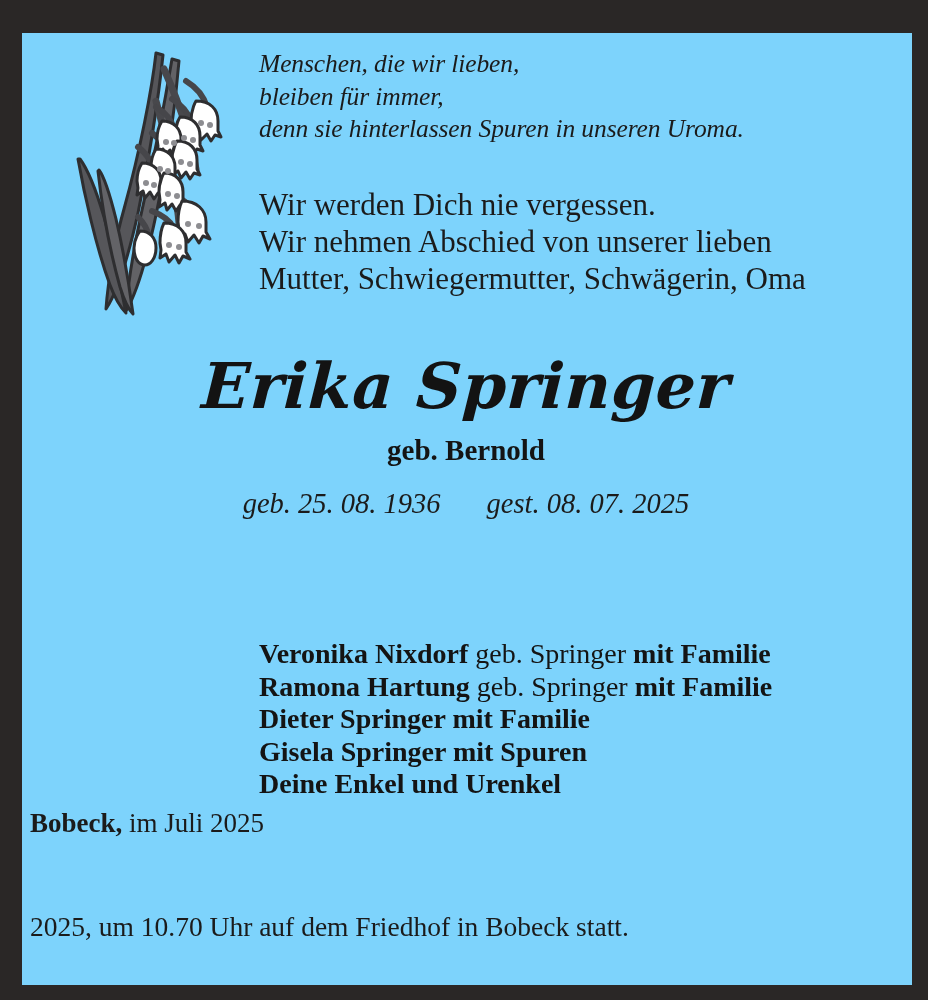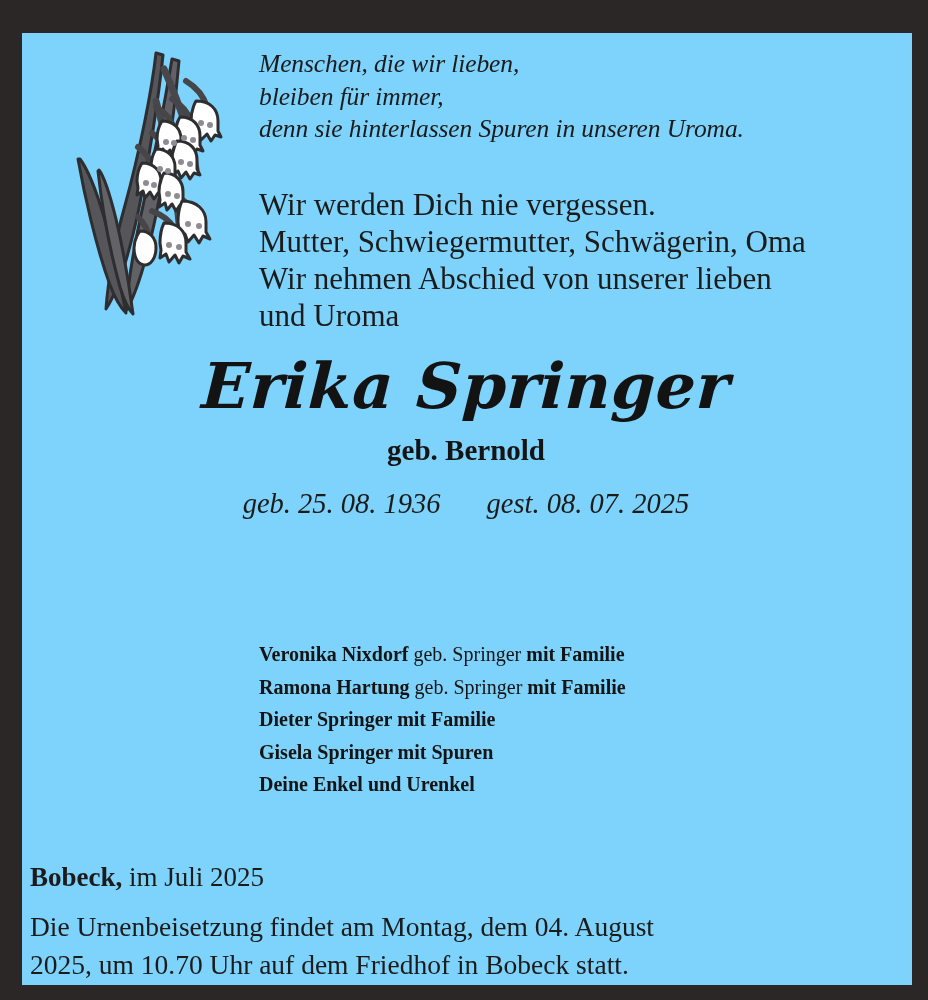--- a/index.html
+++ b/index.html
@@ -110,31 +110,31 @@
     width: 640px;
     font-size: 27px;
     line-height: 36px;
     color: #1b1b1b;
   }
 
   #mourners {
     left: 237px;
     top: 605px;
     width: 660px;
-    font-size: 20px;
+    font-size: 28px;
     line-height: 32.5px;
     color: #141414;
   }
   #mourners .m-row { white-space: nowrap; }
   #mourners b { font-weight: bold; }
   #mourners .reg { font-weight: normal; }
 
   #place-date {
     left: 8px;
-    top: 826px;
+    top: 772px;
     width: 800px;
     font-size: 27px;
     line-height: 36px;
     color: #1b1b1b;
   }
   #place-date b { font-weight: bold; }
 
   #funeral {
     left: 8px;
     top: 875px;
@@ -221,23 +221,22 @@
     </div>
 
     <div class="block" id="epigraph">
       <div>Menschen, die wir lieben,</div>
       <div>bleiben für immer,</div>
       <div>denn sie hinterlassen Spuren in unseren Uroma.</div>
     </div>
 
     <div class="block" id="intro">
       <div class="last">Wir werden Dich nie vergessen.</div>
+      <div>Wir nehmen Abschied von unserer lieben</div>
       <div>Mutter, Schwiegermutter, Schwägerin, Oma</div>
-      <div>Wir nehmen Abschied von unserer lieben</div>
-      <div class="last">und Uroma</div>
     </div>
 
     <div class="block" id="identity">
       <div id="deceased-name">Erika Springer</div>
       <div id="birth-name">geb. Bernold</div>
       <div id="dates">
         <span>geb. 25. 08. 1936</span><span class="gap"></span><span>gest. 08. 07. 2025</span>
       </div>
     </div>
 
@@ -246,18 +245,17 @@
       <div class="m-row"><b>Veronika Nixdorf</b> <span class="reg">geb. Springer</span> <b>mit Familie</b></div>
       <div class="m-row"><b>Ramona Hartung</b> <span class="reg">geb. Springer</span> <b>mit Familie</b></div>
       <div class="m-row"><b>Dieter Springer mit Familie</b></div>
       <div class="m-row"><b>Gisela Springer mit Spuren</b></div>
       <div class="m-row"><b>Deine Enkel und Urenkel</b></div>
     </div>
 
     <div class="block" id="place-date"><b>Bobeck,</b><span> im Juli 2025</span></div>
 
     <div class="block" id="funeral">
-      <div>Die Urnenbeisetzung findet am Montag, dem 04. August</div>
       <div>2025, um 10.70 Uhr auf dem Friedhof in Bobeck statt.</div>
     </div>
 
   </div>
 </div>
 
 </body></html>

